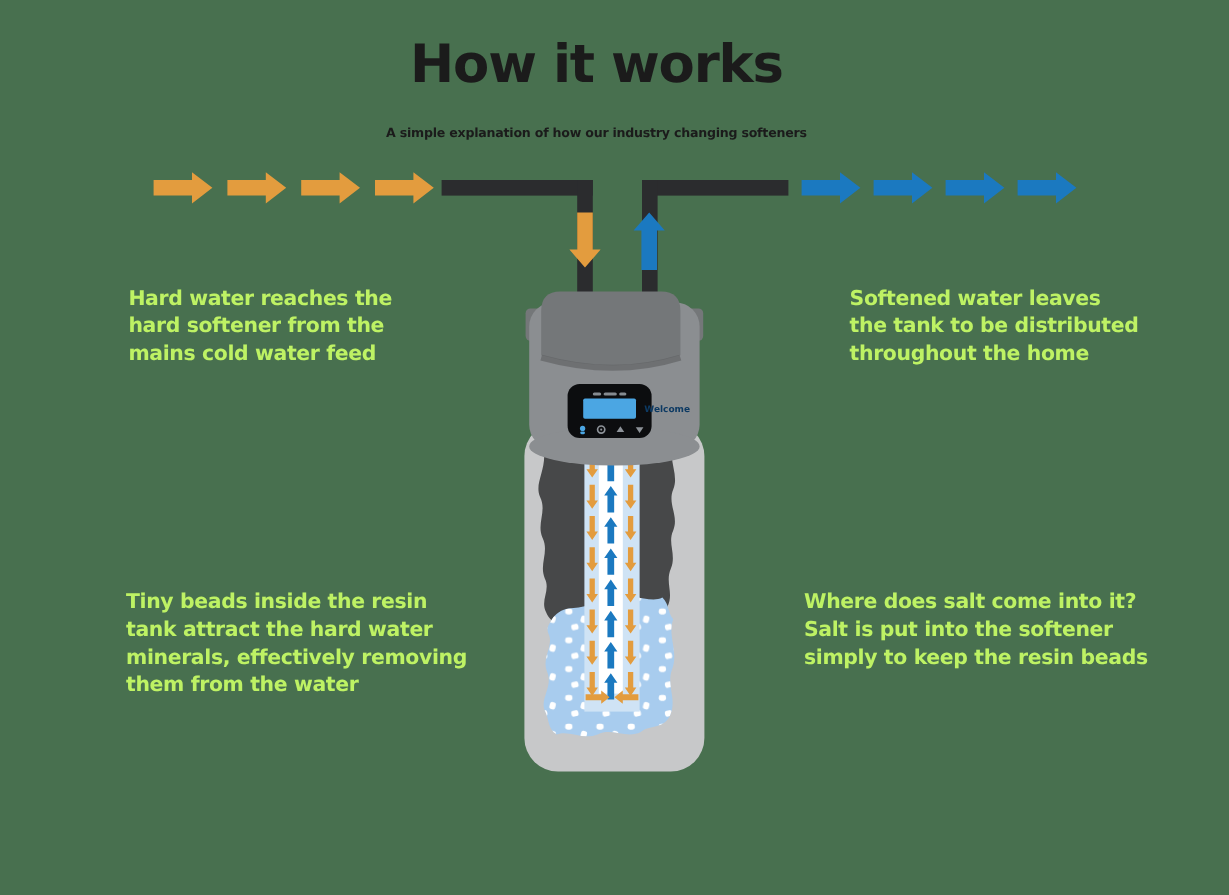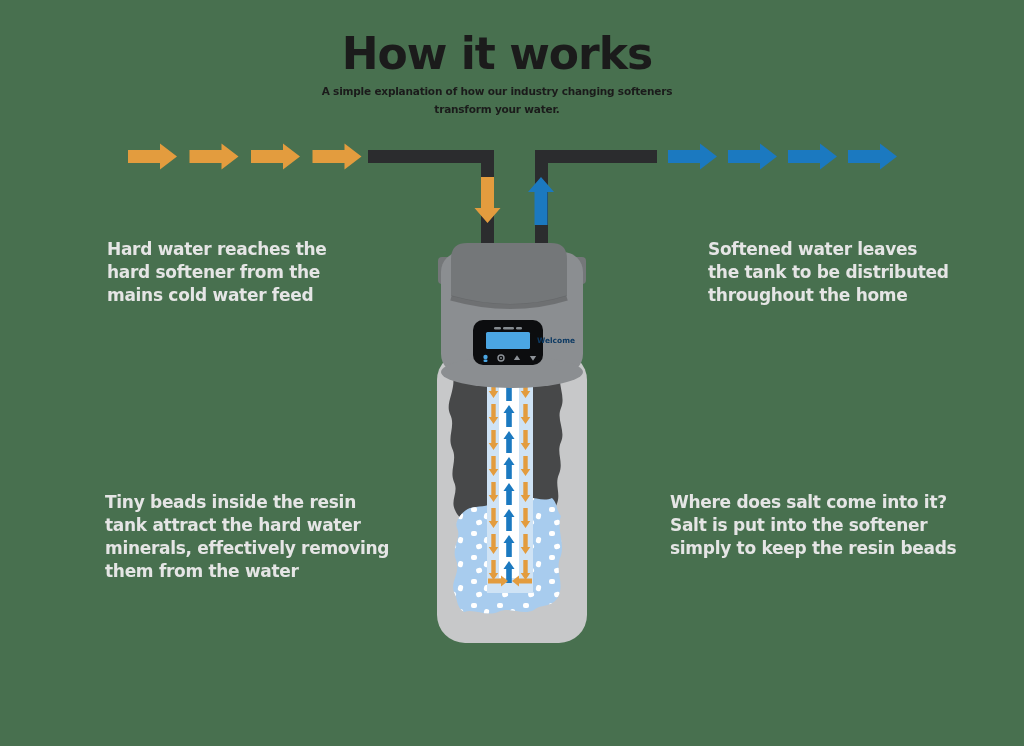--- a/index.html
+++ b/index.html
@@ -5,22 +5,22 @@
   html,body{margin:0;padding:0;}
   body{
     width:1024px;height:746px;overflow:hidden;
     font-family:"DejaVu Sans","Liberation Sans",sans-serif;
     background:#48704F;
   }
   .canvas{position:relative;width:1024px;height:746px;border-radius:10px;}
   svg.diagram{position:absolute;left:0;top:0;}
   .header{position:absolute;left:0;top:30px;width:994px;text-align:center;color:#1B1B1B;}
   .title{font-size:44px;font-weight:700;letter-spacing:-1px;line-height:48px;}
-  .subtitle{margin-top:4px;font-size:10.5px;font-weight:700;letter-spacing:-0.2px;line-height:18px;}
-  .annotation{position:absolute;color:#e5e5e5;font-size:17px;font-weight:700;letter-spacing:-0.3px;line-height:23px;}
+  .subtitle{margin-top:24px;font-size:10.5px;font-weight:700;letter-spacing:-0.2px;line-height:18px;}
+  .annotation{position:absolute;color:#bef264;font-size:17px;font-weight:700;letter-spacing:-0.3px;line-height:23px;}
   .ann-top-left{left:107px;top:238px;width:260px;}
   .ann-top-right{left:708px;top:238px;width:260px;}
   .ann-bottom-left{left:105px;top:491px;width:300px;}
   .ann-bottom-right{left:670px;top:491px;width:310px;}
   .screen-text{
     position:absolute;left:485px;top:334px;width:46px;
     text-align:center;font-size:7.5px;font-weight:700;color:#0D3A63;line-height:13px;margin-left:48px;
   }
 </style>
 </head>
@@ -149,21 +149,20 @@
     <g id="g-big-vertical-arrows">
         <polygon points="481,177 494,177 494,208 500.5,208 487.5,223 474.5,208 481,208" fill="#E39C3E"></polygon>
         <polygon points="534.5,225 547.5,225 547.5,192 554,192 541,177 528,192 534.5,192" fill="#1B79C0"></polygon>
       </g>
   </svg>
 
   <div class="header">
     <div class="title">How it works</div>
     <div class="subtitle">
         <div>A simple explanation of how our industry changing softeners</div>
-        <div>transform your water.</div>
       </div>
   </div>
 
   <div class="annotation ann-top-left">
       <div>Hard water reaches the</div>
       <div>hard softener from the</div>
       <div>mains cold water feed</div>
     </div>
   <div class="annotation ann-top-right">
       <div>Softened water leaves</div>

